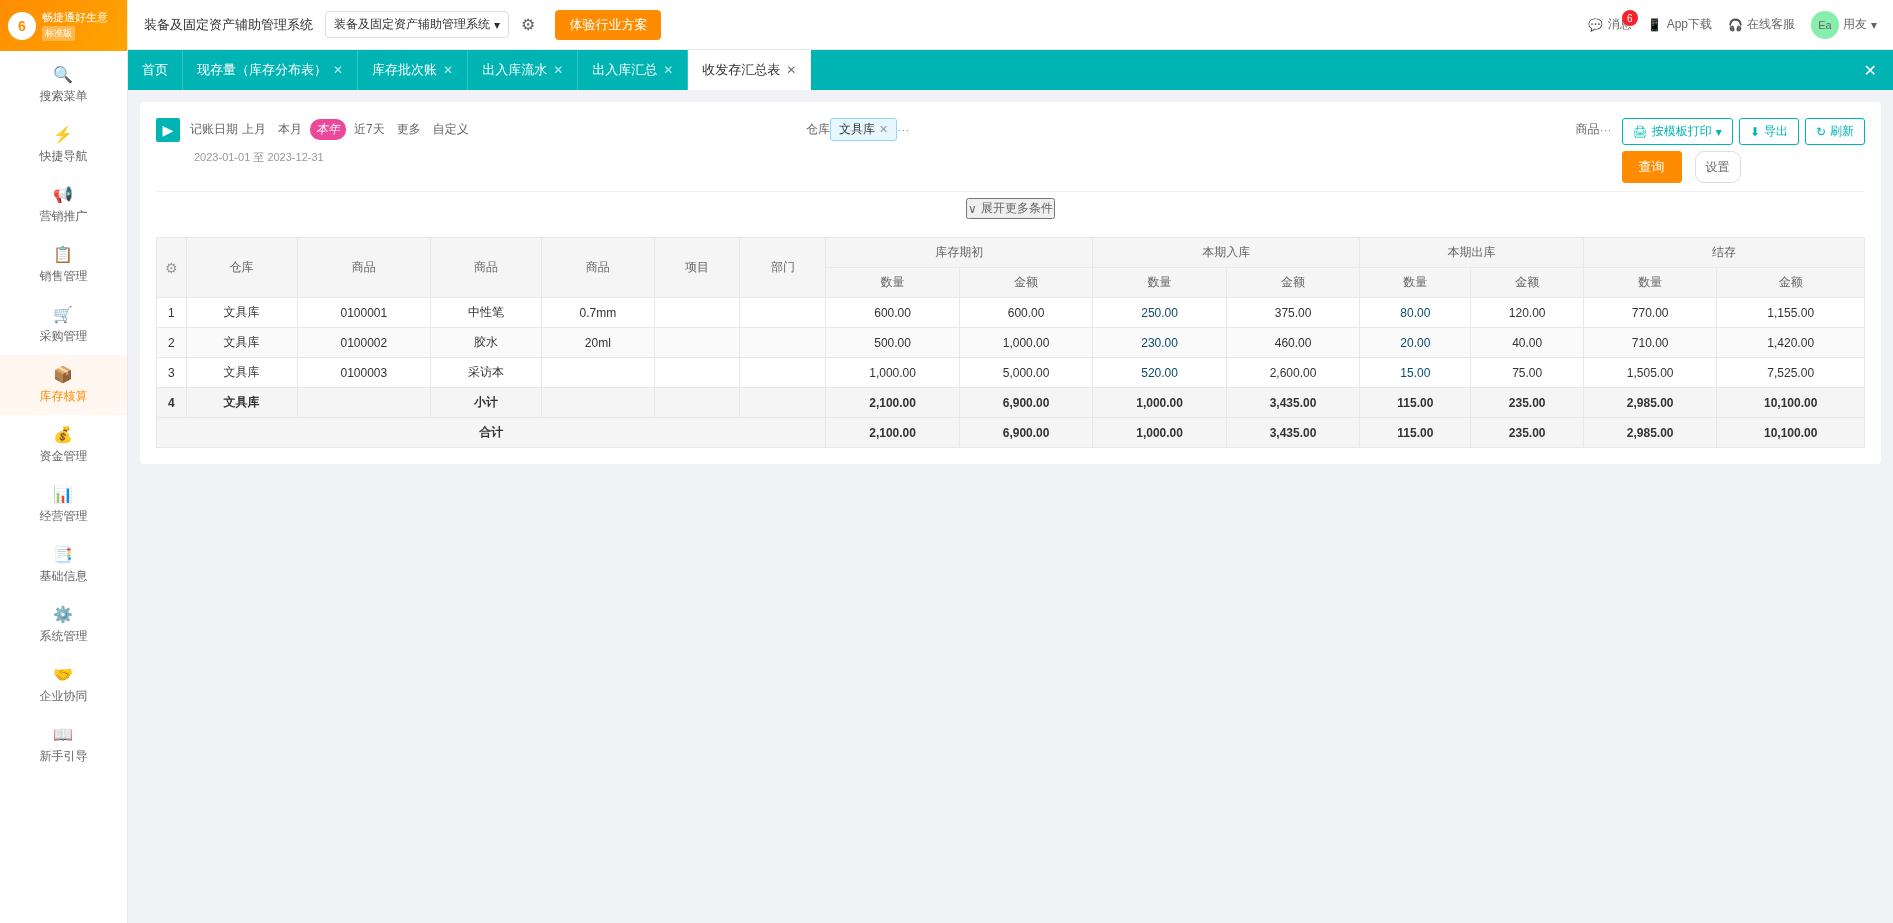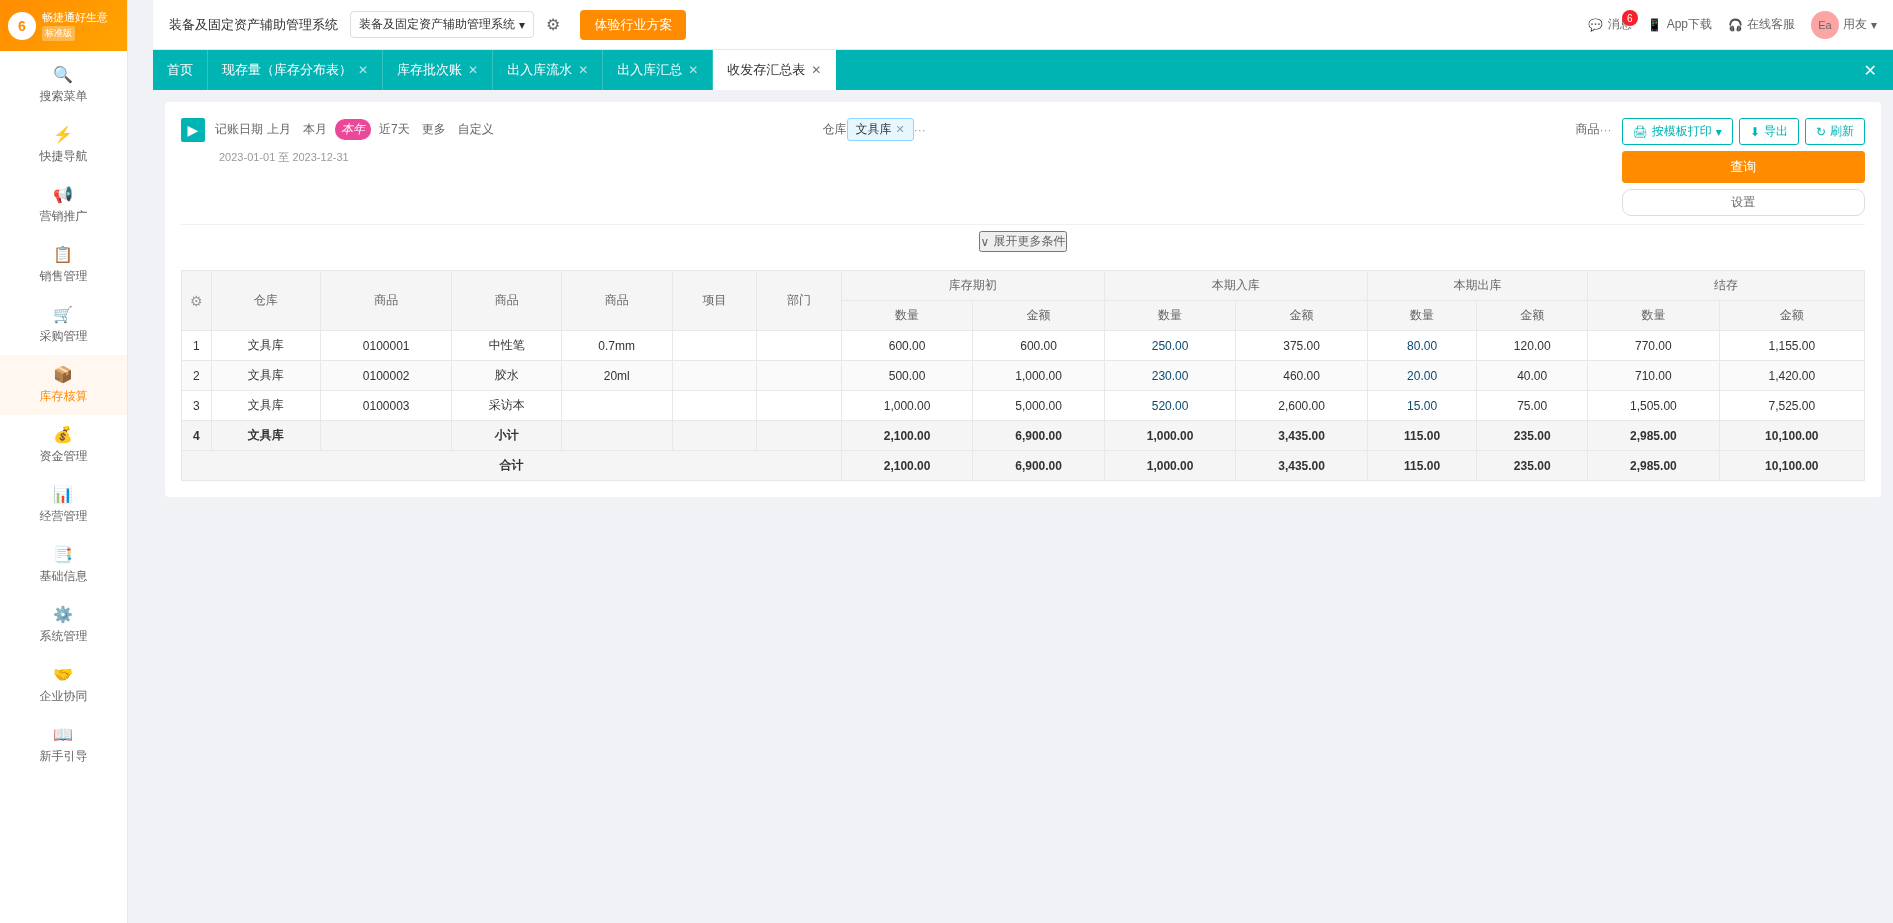--- a/index.html
+++ b/index.html
@@ -10,32 +10,32 @@
     .sidebar-header { background: linear-gradient(135deg, #ff8c00, #ffa500); padding: 10px 8px; display: flex; align-items: center; gap: 6px; min-height: 50px; }
     .sidebar-logo { width: 28px; height: 28px; background: #fff; border-radius: 50%; display: flex; align-items: center; justify-content: center; font-size: 14px; font-weight: bold; color: #ff8c00; flex-shrink: 0; }
     .sidebar-title { color: #fff; font-size: 11px; line-height: 1.3; }
     .sidebar-tag { font-size: 9px; background: rgba(255,255,255,0.3); padding: 1px 3px; border-radius: 2px; color: #fff; margin-top: 2px; display: inline-block; }
     .sidebar-nav { flex: 1; overflow-y: auto; padding: 4px 0; }
     .sidebar-item { display: flex; flex-direction: column; align-items: center; padding: 10px 4px; cursor: pointer; color: #666; font-size: 12px; gap: 4px; }
     .sidebar-item.active { background: #fff7f0; color: #ff8c00; }
     .sidebar-item .icon { font-size: 16px; }
 
     
-    .main { flex: 1; display: flex; flex-direction: column; overflow: hidden; padding-left: 25px; }
+    .main { flex: 1; display: flex; flex-direction: column; overflow: hidden; }
 
     
     .topbar { background: #fff; border-bottom: 1px solid #e8e8e8; display: flex; align-items: center; padding: 0 16px; height: 50px; gap: 12px; flex-shrink: 0; }
     .topbar-title { font-size: 13px; color: #333; flex: 0 0 auto; }
     .topbar-dropdown { display: flex; align-items: center; gap: 4px; border: 1px solid #ddd; border-radius: 4px; padding: 4px 8px; cursor: pointer; font-size: 12px; color: #333; }
     .topbar-settings { font-size: 16px; color: #666; cursor: pointer; }
     .topbar-trial-btn { background: #ff8c00; color: #fff; border: none; border-radius: 4px; padding: 6px 14px; font-size: 13px; cursor: pointer; margin-left: 8px; }
     .topbar-right { margin-left: auto; display: flex; align-items: center; gap: 16px; }
     .topbar-right-item { display: flex; align-items: center; gap: 4px; font-size: 12px; color: #666; cursor: pointer; position: relative; }
     .badge { background: #f5222d; color: #fff; border-radius: 50%; width: 16px; height: 16px; font-size: 10px; display: flex; align-items: center; justify-content: center; position: absolute; top: -6px; right: -6px; }
-    .user-avatar { width: 28px; height: 28px; background: #fca5a5; border-radius: 50%; display: flex; align-items: center; justify-content: center; font-size: 11px; color: #666; }
+    .user-avatar { width: 28px; height: 28px; background: #86efac; border-radius: 50%; display: flex; align-items: center; justify-content: center; font-size: 11px; color: #666; }
 
     
     .tabs { background: #00b4b4; display: flex; align-items: center; height: 40px; flex-shrink: 0; padding-left: 0; }
     .tab { display: flex; align-items: center; padding: 0 14px; height: 100%; font-size: 13px; color: #fff; cursor: pointer; gap: 6px; border-right: 1px solid rgba(255,255,255,0.2); }
     .tab.active { background: #fff; color: #333; }
     .tab-close { font-size: 12px; opacity: 0.7; }
     .tabs-close-all { margin-left: auto; color: #fff; padding: 0 16px; cursor: pointer; font-size: 16px; }
 
     
     .content { flex: 1; overflow-y: auto; background: #f0f2f5; padding: 12px; }
@@ -245,21 +245,21 @@
             </button>
             <button class="action-btn">
               <span>⬇</span>
               <span>导出</span>
             </button>
             <button class="action-btn">
               <span>↻</span>
               <span>刷新</span>
             </button>
           </div>
-          <div style="display:flex; gap:6px;flex-direction:column;">
+          <div style="display:flex; gap:13px;">
             <button class="query-btn">查询</button>
             <button class="settings-btn">设置</button>
           </div>
         </div>
       </div>
 
       <div class="expand-bar">
         <button class="expand-btn">
           <span>∨</span>
           <span>展开更多条件</span>

